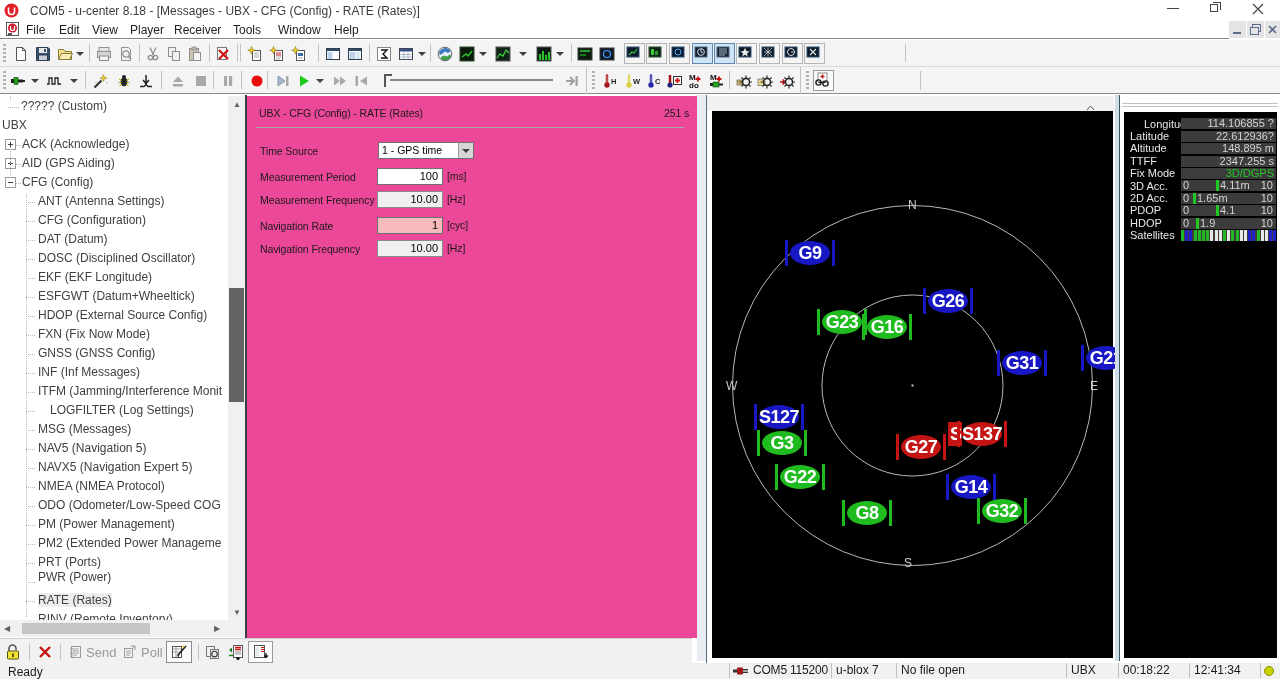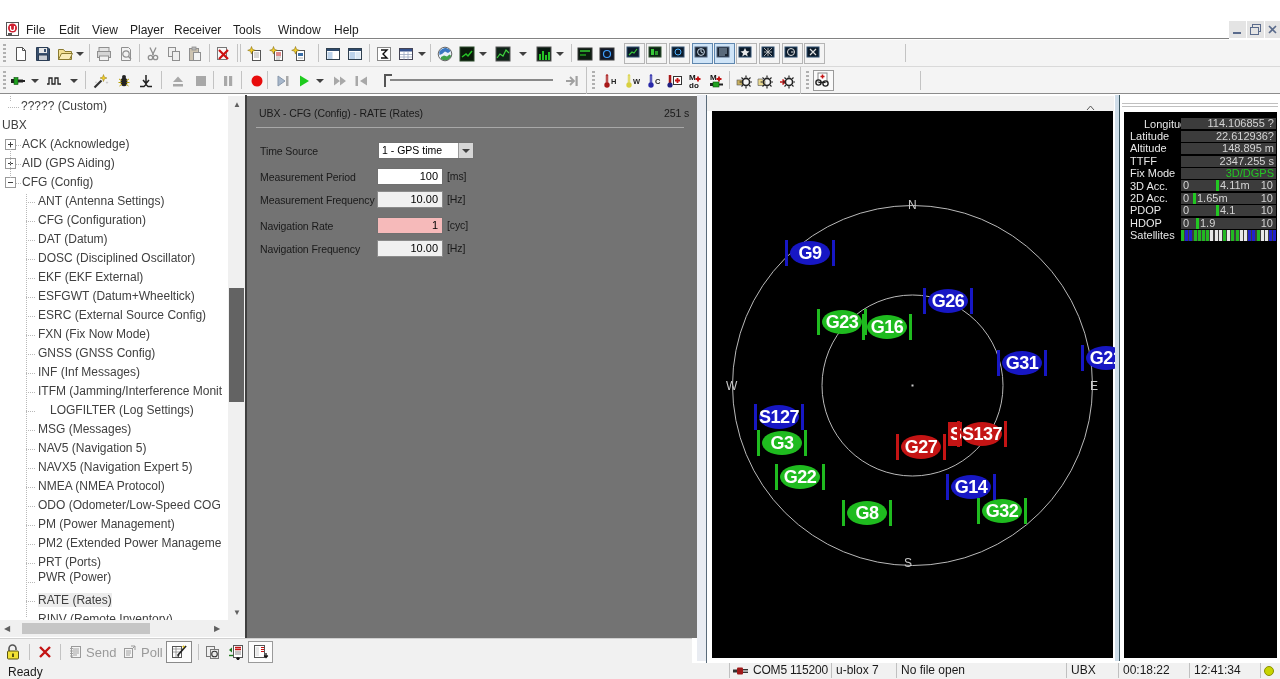--- a/index.html
+++ b/index.html
@@ -30,21 +30,21 @@
 .dotv { position:absolute; width:1px; background-image:repeating-linear-gradient(to bottom,#b8b8b8 0 1px,transparent 1px 2px); }
 .doth { position:absolute; height:1px; background-image:repeating-linear-gradient(to right,#b8b8b8 0 1px,transparent 1px 2px); }
 
 #vscroll { left:228px; top:96px; width:17px; height:524px; background:#f0f0f0; }
 #vthumb { left:229px; top:288px; width:15px; height:114px; background:#636363; }
 #hscroll { left:0; top:620px; width:245px; height:17px; background:#f0f0f0; }
 #hthumb { left:22px; top:623px; width:128px; height:11px; background:#c5c5c5; }
 .sarrow { position:absolute; font-size:8px; color:#606060; }
 #treeborder { left:245px; top:95px; width:2px; height:543px; background:#3f3f3f; }
 
-#formpanel { left:247px; top:96px; width:450px; height:542px; background:#737373; }
+#formpanel { left:247px; top:96px; width:450px; height:542px; background:#ec4899; }
 .flabel { position:absolute; font-size:10.5px; color:#1a1a1a; letter-spacing:-0.1px; }
 .finput { position:absolute; height:17px; border:1px solid #707070; font-size:11px; color:#000; text-align:right; padding-right:4px; line-height:15px; }
 
 #split1 { left:697px; top:95px; width:9px; height:566px; background:#e9ecf2; }
 #skywin { left:706px; top:95px; width:409px; height:568px; background:#fff; border-left:1px solid #5a6b7a; }
 #skyhdr { left:707px; top:96px; width:407px; height:15px; background:#f1f1f1; }
 #skyblack { left:712px; top:111px; width:401px; height:547px; background:#000; }
 #split2 { left:1115px; top:95px; width:5px; height:566px; background:#cfdde9; border-right:1px solid #39545e; }
 #infowin { left:1120px; top:95px; width:160px; height:568px; background:#fff; }
 #infoblack { left:1124px; top:112px; width:153px; height:546px; background:#000; }
@@ -61,20 +61,33 @@
 .sat .wl { left:-3px; } .sat .wr { right:-3px; }
 .sat .tx { position:absolute; left:-10px; right:-10px; top:2px; text-align:center; font-size:18px; font-weight:bold; color:#fff; letter-spacing:-0.5px; line-height:22px; }
 .blue .el,.blue .wl,.blue .wr { background:#1717c4; }
 .green .el,.green .wl,.green .wr { background:#1fbb1f; }
 .red .el,.red .wl,.red .wr { background:#c41414; }
 </style>
 </head>
 <body>
 <div id="app">
 
+  <div class="abs" id="titlebar">
+    <svg class="abs" style="left:4px;top:3px" width="15" height="15" viewBox="0 0 15 15">
+        <circle cx="7.5" cy="7.5" r="7" fill="#e01f26"></circle>
+        <path d="M4.5 4.5 v4 a3 3 0 0 0 6 0 v-4" stroke="#fff" stroke-width="1.6" fill="none"></path>
+      </svg>
+    <div class="abs" id="title-text">COM5 - u-center 8.18 - [Messages - UBX - CFG (Config) - RATE (Rates)]</div>
+    <div class="abs wbtn" style="left:1167px;top:8px;width:12px;height:1px;background:#444"></div>
+    <div class="abs wbtn" style="left:1210px;top:4px;width:8px;height:8px;border:1px solid #444"></div>
+    <div class="abs wbtn" style="left:1213px;top:2px;width:8px;height:8px;border-top:1px solid #444;border-right:1px solid #444"></div>
+    <svg class="abs" style="left:1252px;top:3px" width="12" height="12">
+        <path d="M1 1 L11 11 M11 1 L1 11" stroke="#444" stroke-width="1.2"></path>
+      </svg>
+  </div>
 
   <div class="abs" id="menubar">
     <svg class="abs" style="left:6px;top:2px" width="14" height="15" viewBox="0 0 14 15">
         <rect x="0.5" y="0.5" width="12" height="13" fill="#fff" stroke="#555"></rect>
         <circle cx="6.5" cy="6" r="4.5" fill="#cf2030"></circle>
         <path d="M4.5 4 v2.5 a2 2 0 0 0 4 0 v-2.5" stroke="#fff" stroke-width="1.2" fill="none"></path>
         <rect x="2" y="11" width="4" height="2.5" fill="#555"></rect>
       </svg>
     <div class="menuitem" style="left:26px">File</div>
     <div class="menuitem" style="left:59px">Edit</div>
@@ -419,25 +432,25 @@
 <div class="trow" style="left:22px;top:79px">CFG (Config)</div>
 <div class="doth" style="left:26px;top:106px;width:10px"></div>
 <div class="trow" style="left:38px;top:98px;">ANT (Antenna Settings)</div>
 <div class="doth" style="left:26px;top:125px;width:10px"></div>
 <div class="trow" style="left:38px;top:117px;">CFG (Configuration)</div>
 <div class="doth" style="left:26px;top:144px;width:10px"></div>
 <div class="trow" style="left:38px;top:136px;">DAT (Datum)</div>
 <div class="doth" style="left:26px;top:163px;width:10px"></div>
 <div class="trow" style="left:38px;top:155px;">DOSC (Disciplined Oscillator)</div>
 <div class="doth" style="left:26px;top:182px;width:10px"></div>
-<div class="trow" style="left:38px;top:174px;">EKF (EKF External)</div>
+<div class="trow" style="left:38px;top:174px;">EKF (EKF Longitude)</div>
 <div class="doth" style="left:26px;top:201px;width:10px"></div>
 <div class="trow" style="left:38px;top:193px;">ESFGWT (Datum+Wheeltick)</div>
 <div class="doth" style="left:26px;top:220px;width:10px"></div>
-<div class="trow" style="left:38px;top:212px;">ESRC (External Source Config)</div>
+<div class="trow" style="left:38px;top:212px;">HDOP (External Source Config)</div>
 <div class="doth" style="left:26px;top:239px;width:10px"></div>
 <div class="trow" style="left:38px;top:231px;">FXN (Fix Now Mode)</div>
 <div class="doth" style="left:26px;top:258px;width:10px"></div>
 <div class="trow" style="left:38px;top:250px;">GNSS (GNSS Config)</div>
 <div class="doth" style="left:26px;top:277px;width:10px"></div>
 <div class="trow" style="left:38px;top:269px;">INF (Inf Messages)</div>
 <div class="doth" style="left:26px;top:296px;width:10px"></div>
 <div class="trow" style="left:38px;top:288px;">ITFM (Jamming/Interference Monit</div>
 <div class="doth" style="left:26px;top:315px;width:10px"></div>
 <div class="trow" style="left:38px;top:307px;margin-left:12px;">LOGFILTER (Log Settings)</div>

